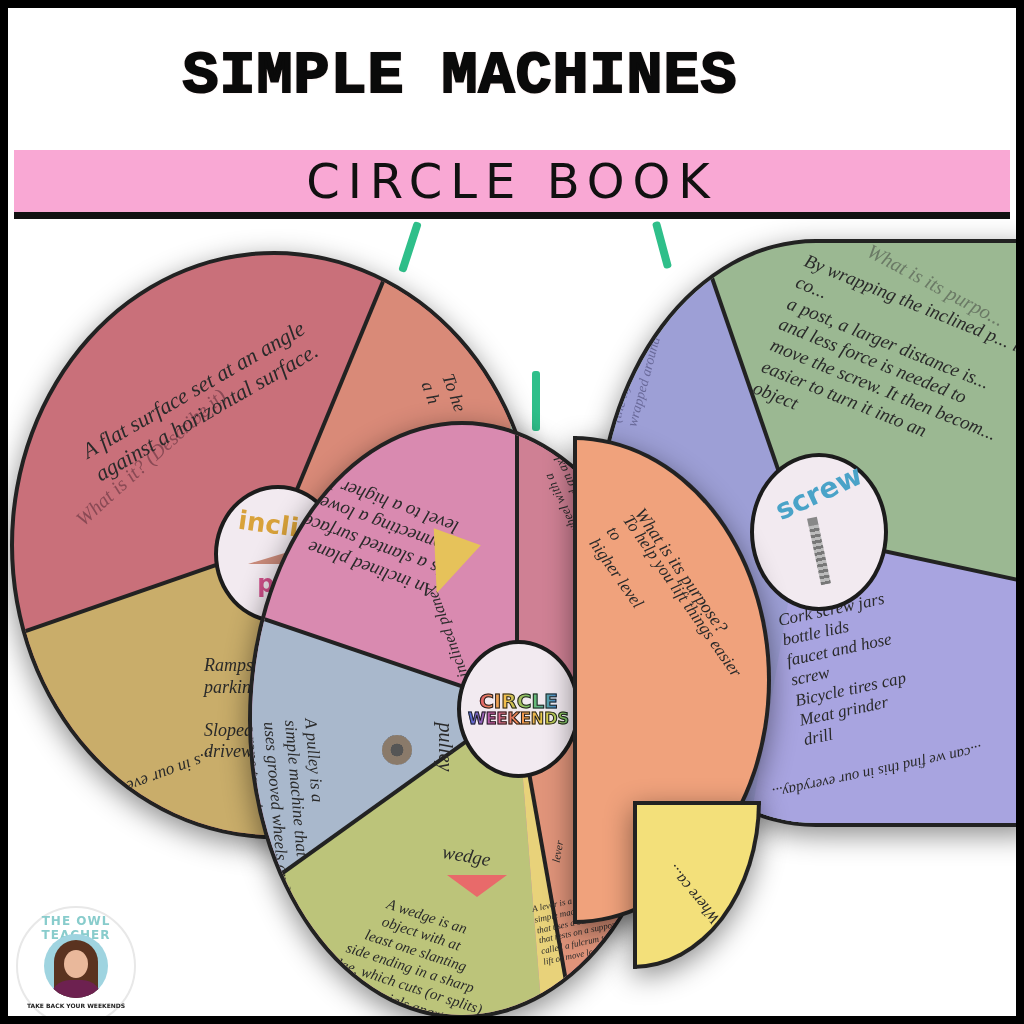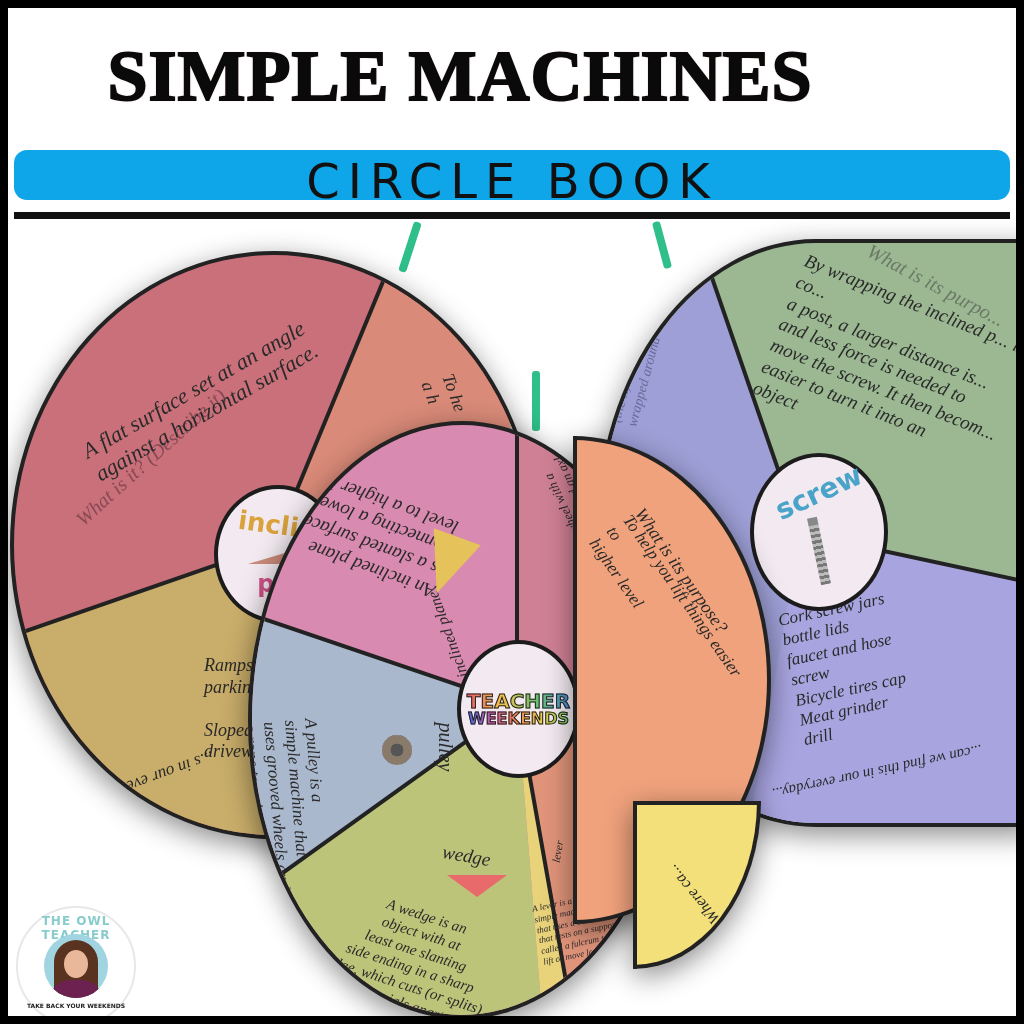--- a/index.html
+++ b/index.html
@@ -1,19 +1,19 @@
 <!DOCTYPE html>
 <html><head>
 <meta charset="utf-8">
 <style>
   html,body{margin:0;padding:0;background:#000;}
   .frame{position:relative;width:1024px;height:1024px;background:#000;overflow:hidden;font-family:"DejaVu Sans",sans-serif;}
   .inner{position:absolute;left:8px;top:8px;width:1008px;height:1008px;background:#fff;overflow:hidden;}
-  .title{position:absolute;left:0;top:18px;width:904px;text-align:center;font-family:Liberation Serif, serif;font-weight:900;font-size:72px;letter-spacing:1px;color:#0a0a0a;line-height:100px;-webkit-text-stroke:2px #0a0a0a;text-shadow:0 0 3px #f5c7c0;}
-  .subtitle-band{position:absolute;left:6px;top:142px;width:996px;height:50px;background:#0ea5e9;border-radius:13px;}
+  .title{position:absolute;left:0;top:18px;width:904px;text-align:center;font-family:Liberation Mono, monospace;font-weight:900;font-size:60px;letter-spacing:1px;color:#0a0a0a;line-height:100px;-webkit-text-stroke:2px #0a0a0a;text-shadow:0 0 3px #f5c7c0;}
+  .subtitle-band{position:absolute;left:6px;top:142px;width:996px;height:62px;background:#f9a8d4;}
   .subtitle{position:absolute;left:0;top:0;width:100%;text-align:center;font-family:"DejaVu Sans",sans-serif;font-size:48px;letter-spacing:8px;line-height:62px;color:#111;}
   .rule{position:absolute;left:6px;top:204px;width:996px;height:7px;background:#111;}
   .photo{position:absolute;left:0;top:213px;width:1008px;height:795px;}
   .stick{position:absolute;width:8px;background:#2fbf8a;border-radius:3px;}
   .wheel{position:absolute;border-radius:50%;border:4px solid #222;box-shadow:0 8px 28px rgba(0,0,0,.45);overflow:hidden;}
   .hub{position:absolute;border-radius:50%;background:#f2eaf0;border:4px solid #1c1c1c;display:flex;align-items:center;justify-content:center;flex-direction:column;}
   .hw{position:absolute;font-family:"Liberation Serif",serif;font-style:italic;color:#2a2a2a;line-height:1.2;white-space:pre-line;}
   .hub-title{font-family:"DejaVu Sans",sans-serif;font-weight:900;text-align:center;line-height:1;}
   .logo{position:absolute;left:8px;top:898px;width:116px;height:116px;border-radius:50%;background:#fff;border:2px solid #e8e8e8;}
   .logo-face{position:absolute;left:26px;top:26px;width:64px;height:64px;border-radius:50%;background:#9fd4e0;overflow:hidden;}
@@ -136,21 +136,21 @@
 edge, which cuts (or splits)
 materials apart</div>
         <div class="hw" style="left:295px;top:420px;font-size:11px;transform:rotate(-80deg);">lever</div>
         <div class="hw" style="left:285px;top:470px;font-size:9px;transform:rotate(-12deg);">A lever is a
 simple machine
 that uses a bar
 that rests on a support
 called a fulcrum to
 lift or move loads.</div>
         <div class="hub" style="left:205px;top:215px;width:115px;height:130px;">
-          <div class="hub-title" style="font-size:20px;background:linear-gradient(90deg,#e25a6a,#f4c04a,#6ac26a,#4a8ad8);-webkit-background-clip:text;color:transparent;-webkit-text-stroke:1px #222;">TEACHER</div>
+          <div class="hub-title" style="font-size:20px;background:linear-gradient(90deg,#e25a6a,#f4c04a,#6ac26a,#4a8ad8);-webkit-background-clip:text;color:transparent;-webkit-text-stroke:1px #222;">CIRCLE</div>
           <div class="hub-title" style="font-size:16px;background:linear-gradient(90deg,#4a6ad8,#d05aa0,#f48a4a,#e8d04a,#6ac26a);-webkit-background-clip:text;color:transparent;-webkit-text-stroke:1px #222;">WEEKENDS</div>
         </div>
       </div>
 
       <div class="wheel" style="left:565px;top:215px;width:190px;height:480px;background:#f0a27c;border-radius:0 100% 100% 0 / 0 50% 50% 0;">
         <div class="hw" style="left:30px;top:120px;font-size:18px;transform:rotate(55deg);">What is its purpose?</div>
         <div class="hw" style="left:-10px;top:140px;font-size:17px;transform:rotate(55deg);">To help you lift things easier to
 higher level</div>
       </div>
 

